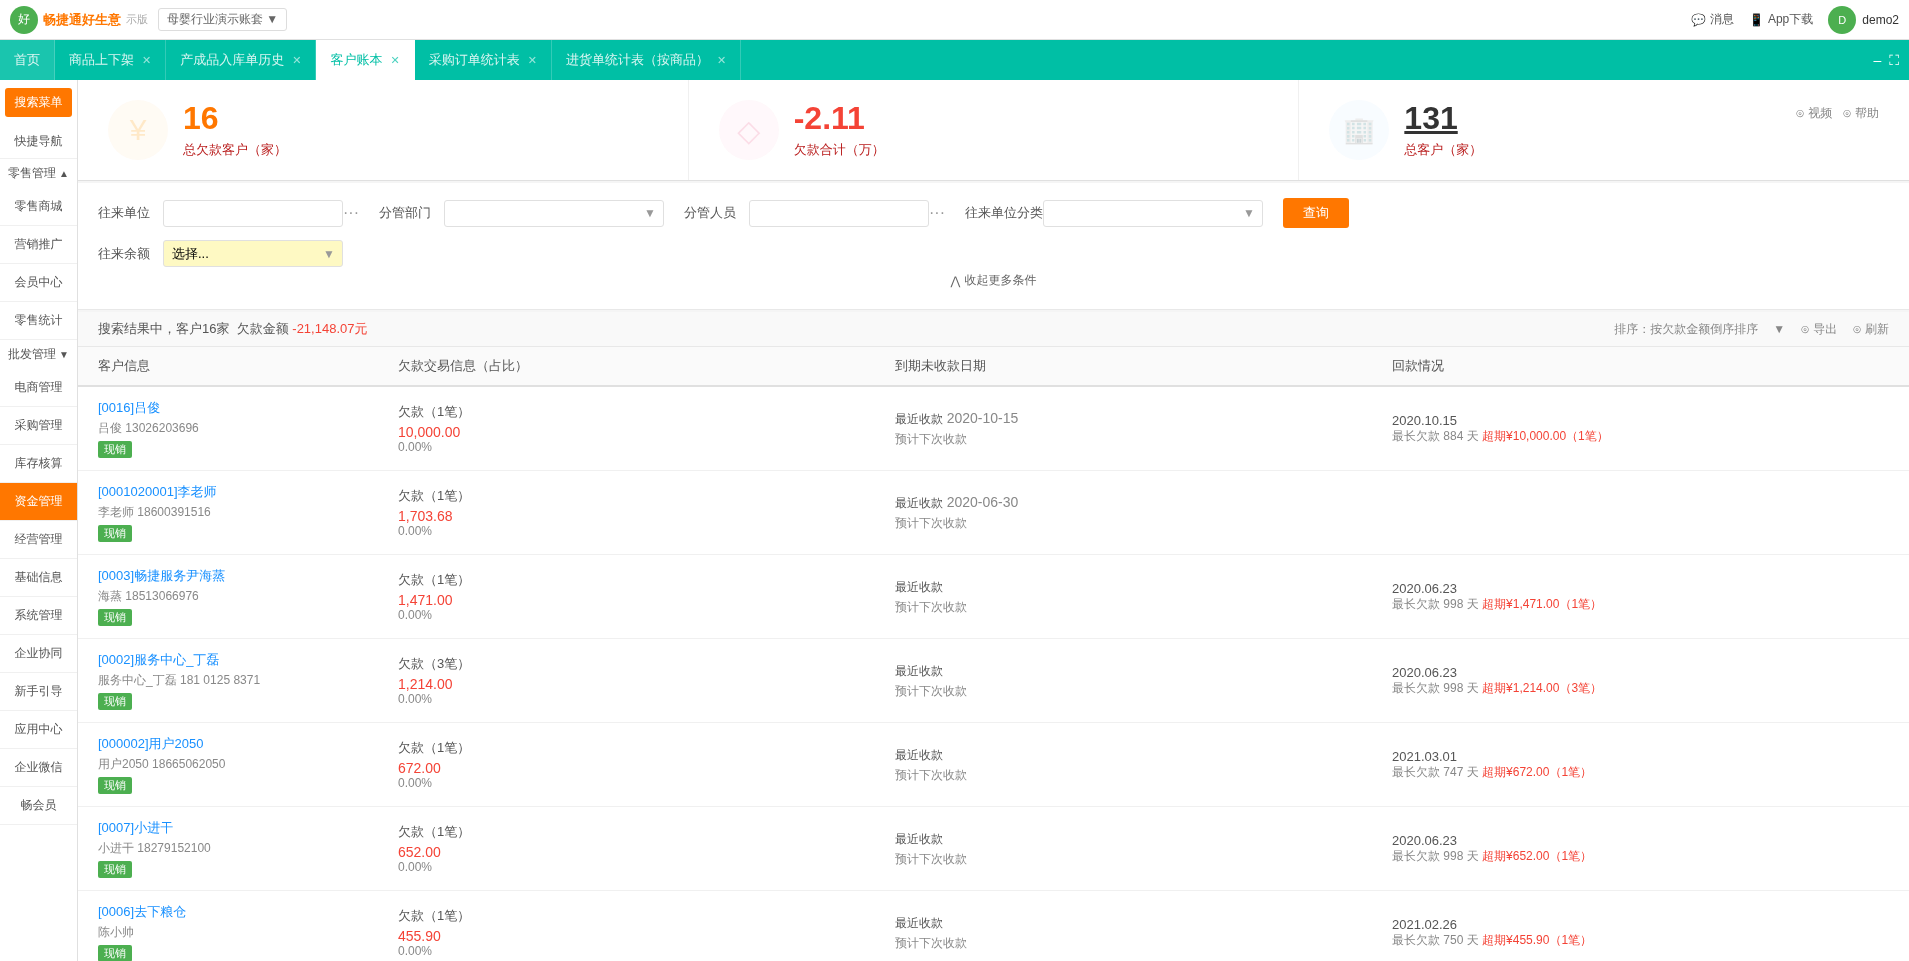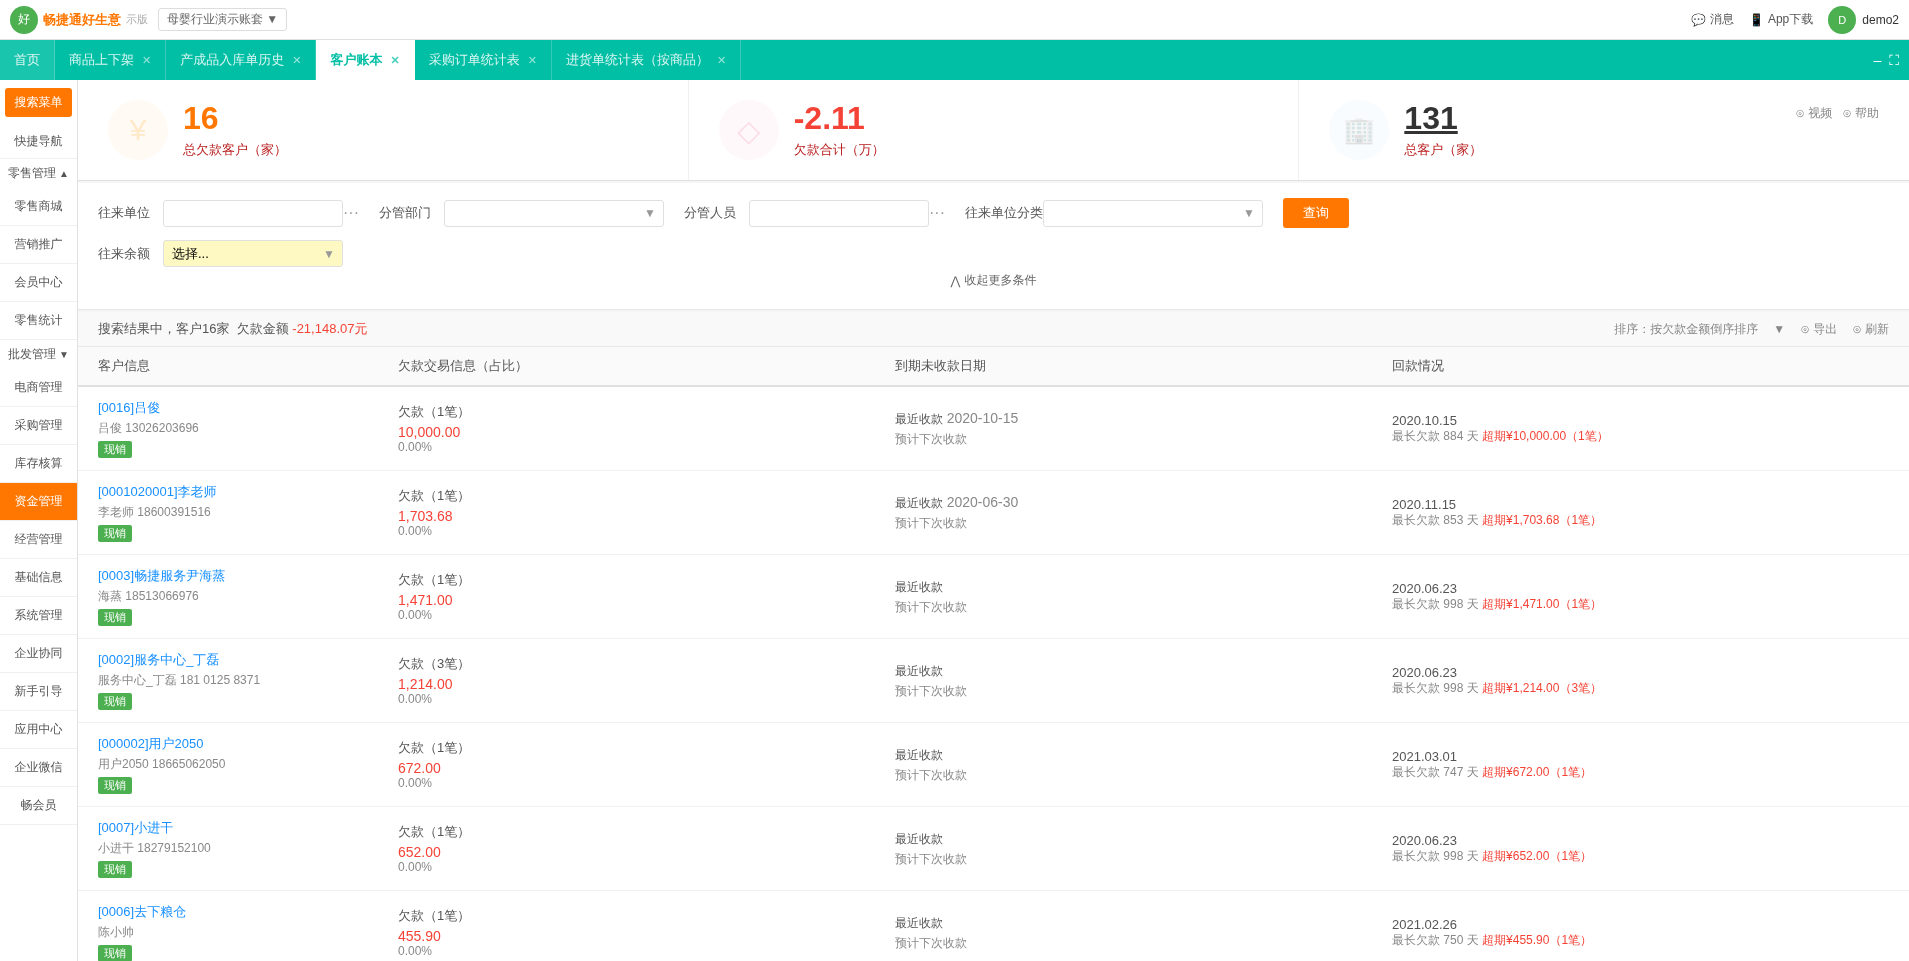--- a/index.html
+++ b/index.html
@@ -14,21 +14,21 @@
     .industry-select { font-size: 12px; color: #666; padding: 2px 8px; border: 1px solid #ddd; border-radius: 3px; background: #fff; cursor: pointer; }
     .top-bar-right { display: flex; align-items: center; gap: 15px; }
     .msg-btn, .app-btn { display: flex; align-items: center; gap: 4px; font-size: 12px; color: #555; cursor: pointer; }
     .avatar { width: 28px; height: 28px; background: #4CAF50; border-radius: 50%; display: flex; align-items: center; justify-content: center; color: white; font-size: 11px; }
     .user-name { font-size: 12px; color: #333; }
 
     
     .nav-tabs { display: flex; align-items: center; background: #00bfa5; height: 40px; padding: 0; overflow: hidden; }
     .nav-tab { display: flex; align-items: center; height: 40px; padding: 0 14px; color: rgba(255,255,255,0.85); font-size: 13px; cursor: pointer; border-right: 1px solid rgba(255,255,255,0.2); white-space: nowrap; gap: 5px; }
     .nav-tab:first-child { background: rgba(255,255,255,0.1); }
-    .nav-tab.active { background: #fff; color: #00bfa5; font-weight: 700; }
+    .nav-tab.active { background: #fff; color: #00bfa5; font-weight: 400; }
     .nav-tab .close-x { font-size: 11px; opacity: 0.7; margin-left: 3px; }
     .nav-tabs-right { margin-left: auto; display: flex; align-items: center; gap: 8px; padding-right: 10px; color: white; font-size: 16px; cursor: pointer; }
 
     
     .main-layout { display: flex; height: calc(100vh - 80px); }
 
     
     .sidebar { width: 78px; background: #fff; border-right: 1px solid #e0e0e0; display: flex; flex-direction: column; overflow-y: auto; }
     .sidebar-search { padding: 8px 5px; }
     .sidebar-search-btn { width: 100%; padding: 6px 0; background: #ff7700; color: white; border: none; border-radius: 3px; font-size: 12px; cursor: pointer; text-align: center; }
@@ -333,24 +333,20 @@
     </div>
     <div class="debt-info">
       <div class="debt-count">欠款（1笔）</div>
       <div class="debt-amount">1,703.68</div>
       <div class="debt-percent">0.00%</div>
     </div>
     <div class="recover-info">
       <div><span class="recover-label">最近收款</span> <span class="recover-date">2020-06-30</span></div>
       <div class="recover-next">预计下次收款</div>
     </div>
-    <div class="due-date-info">
-      <div class="due-date">2020.11.15</div>
-      <div class="overdue-days">最长欠款 853 天 <span class="overdue-text">超期¥1,703.68（1笔）</span></div>
-    </div>
   </div>
           <div class="table-row">
     <div class="customer-info">
       <div class="customer-name">[0003]畅捷服务尹海蒸</div>
       <div class="customer-phone">海蒸 18513066976</div>
       <span class="customer-tag">现销</span>
     </div>
     <div class="debt-info">
       <div class="debt-count">欠款（1笔）</div>
       <div class="debt-amount">1,471.00</div>

